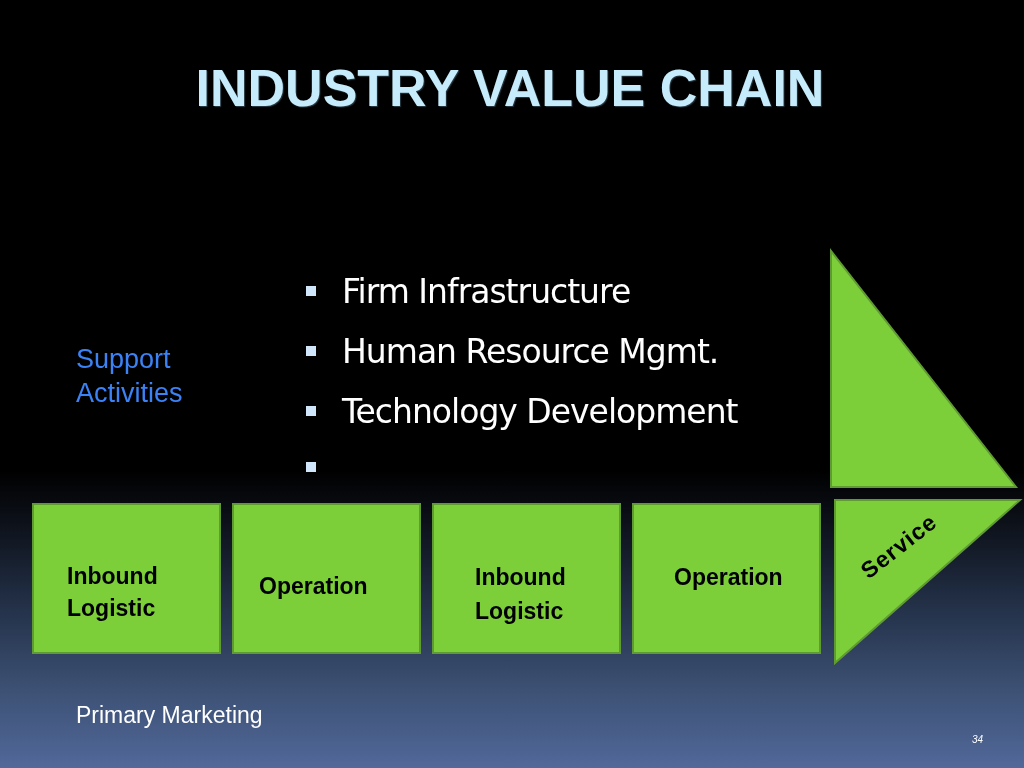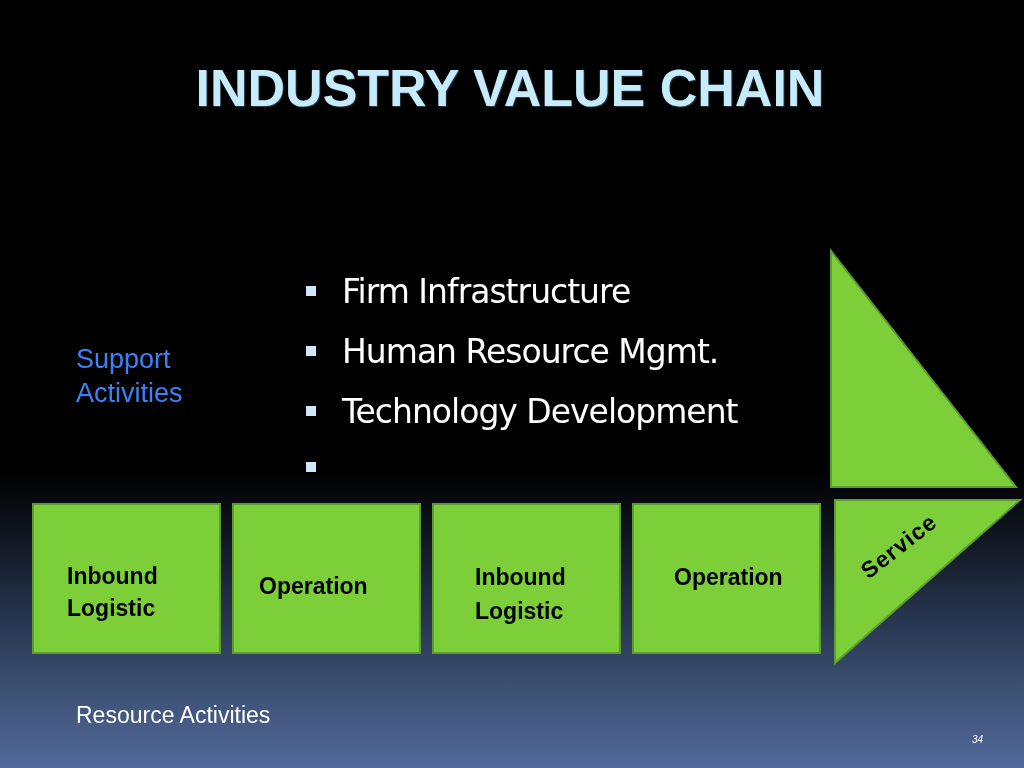--- a/index.html
+++ b/index.html
@@ -98,14 +98,14 @@
   <div class="lbl" style="left:40px; top:56px;">
     <div>Operation</div>
   </div>
 </div>
 
 <svg class="tri" style="left:832px; top:497px;" width="192" height="170" viewBox="0 0 192 170">
   <polygon points="3,3 188,3 3,166" fill="#7dcf3a" stroke="#5f9a33" stroke-width="2"></polygon>
 </svg>
 <div style="position:absolute; left:844px; top:533px; color:#000; font-weight:bold; font-size:23px; transform: rotate(-38deg); transform-origin: center; width:110px; text-align:center; letter-spacing:1px;">Service</div>
 
-<div class="primary-label">Resource Activities</div>
+<div class="primary-label">Primary Marketing</div>
 <div class="page-num">34</div>
 
 </body></html>

